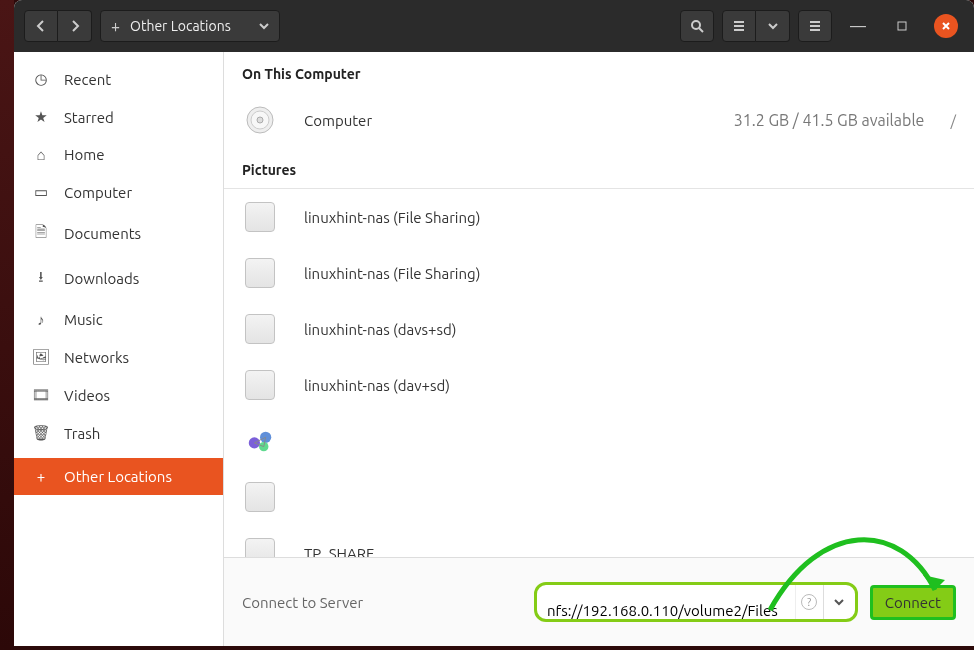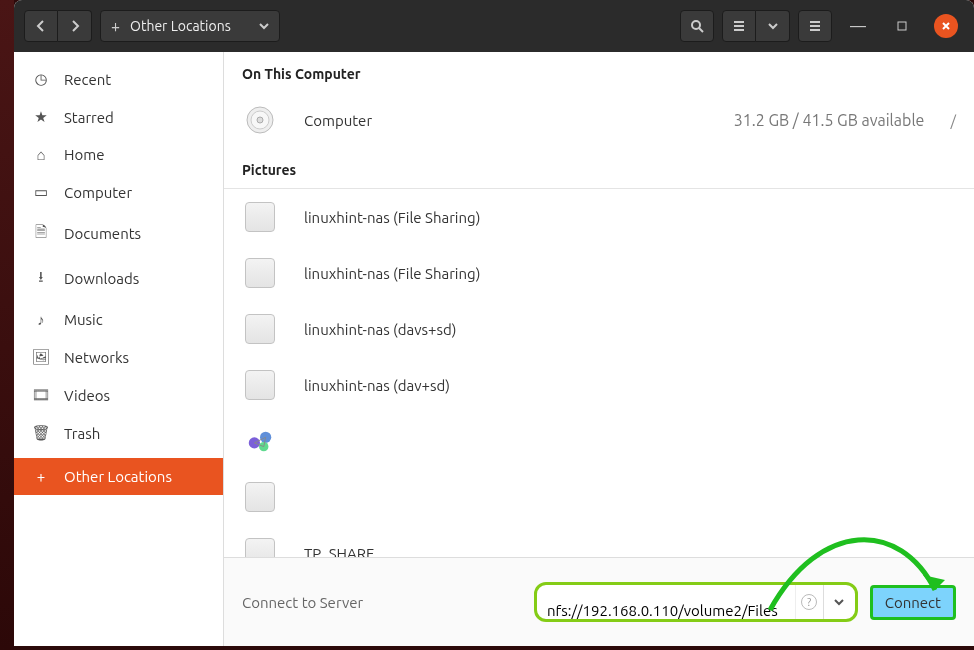--- a/index.html
+++ b/index.html
@@ -39,21 +39,21 @@
 .globe { width:30px; height:30px; }
 .hr { height:1px; background:#e4e4e4; }
 
 
 .footer { border-top:1px solid #ddd; background:#fafafa; padding:24px 18px; display:flex; align-items:center; gap:12px; }
 .footer-label { color:#666; font-size:15px; flex:0 0 auto; width:280px; }
 .server-wrap { flex:1; display:flex; align-items:flex-end; border:3px solid #84cc16; border-radius:12px; background:#fff; height:40px; }
 .server-input { flex:1; border:none; outline:none; font-size:15px; padding:0 10px; background:transparent; }
 .help-ic { width:28px; color:#999; display:flex; align-items:center; justify-content:center; border-left:1px solid #eee; height:100%; }
 .drop-ic { width:32px; color:#555; display:flex; align-items:center; justify-content:center; border-left:1px solid #ddd; height:100%; }
-.connect-btn { border:3px solid #1fbf1f; border-radius:4px; padding:6px 12px; background:#7dd3fc; font-size:15px; color:#333; cursor:pointer; }
+.connect-btn { border:3px solid #1fbf1f; border-radius:4px; padding:6px 12px; background:#84cc16; font-size:15px; color:#333; cursor:pointer; }
 .arrow-annot { position:absolute; pointer-events:none; }
 </style>
 </head>
 <body>
 
 <div class="desktop-strip"></div>
 
 <div class="window">
 
   <div class="titlebar">

